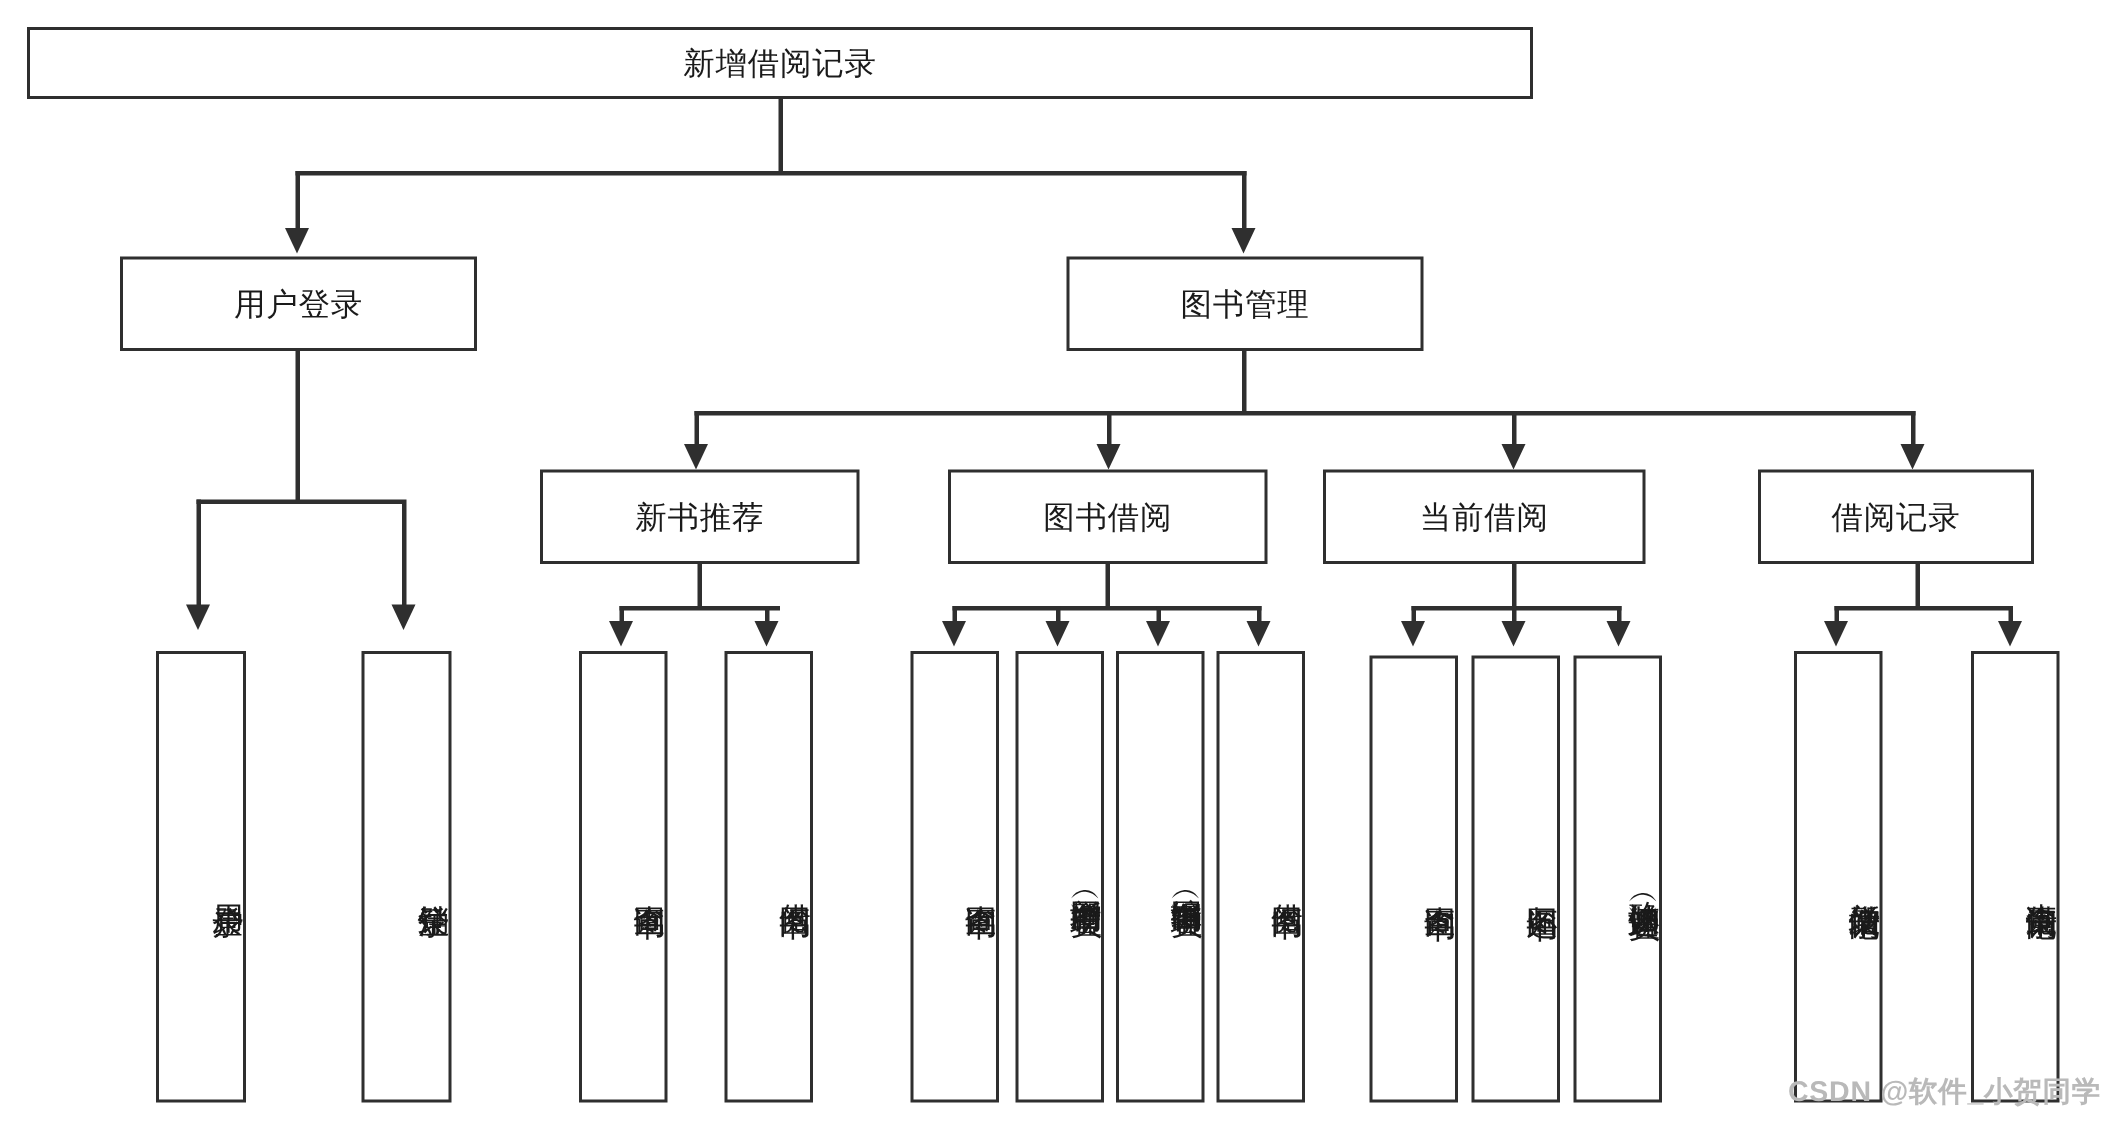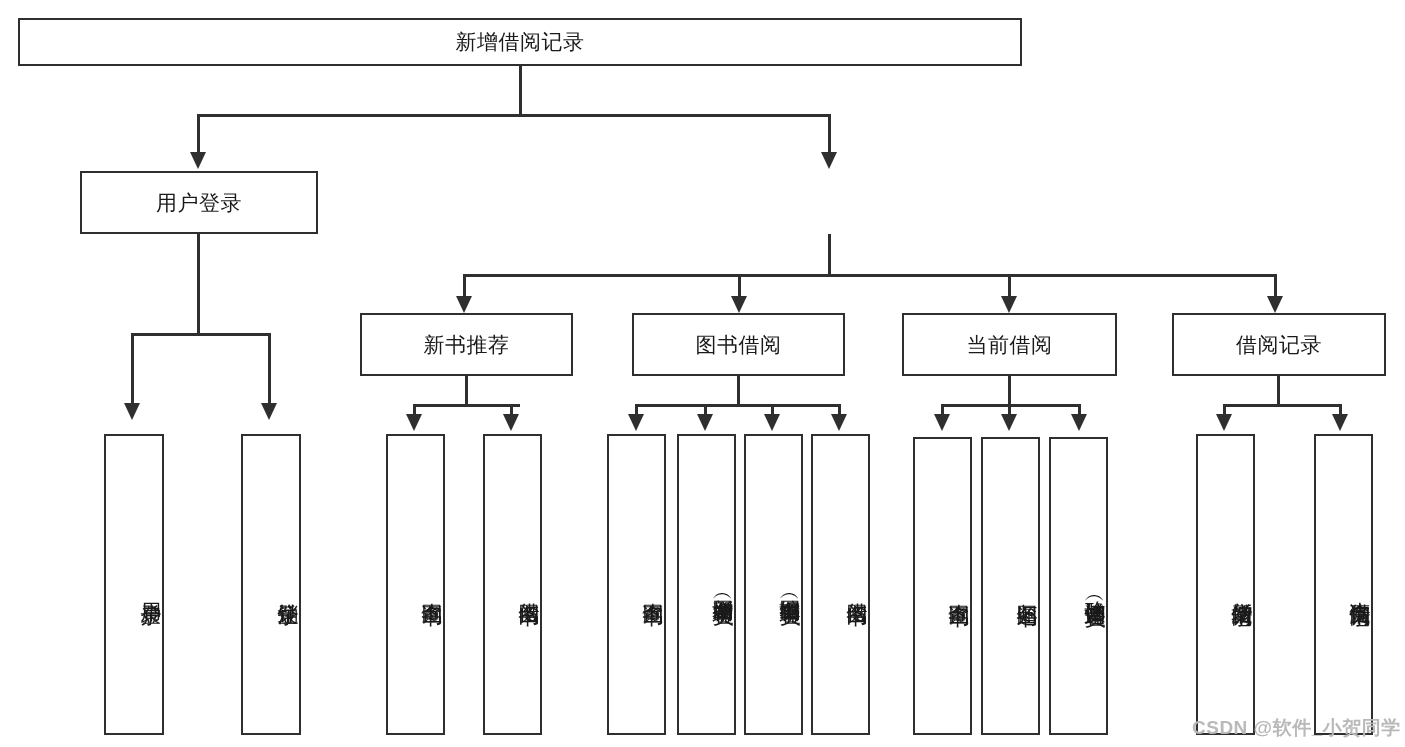--- a/index.html
+++ b/index.html
@@ -95,20 +95,23 @@
   <div class="vline" style="left:197px; top:114px; width:3px; height:40px;"></div>
   <div class="arrow" style="left:190px; top:152px;"></div>
 
   <div class="vline" style="left:828px; top:114px; width:3px; height:40px;"></div>
   <div class="arrow" style="left:821px; top:152px;"></div>
 
   <div class="node horiz" style="left:80px; top:171px; width:238px; height:63px;">
     <span>用户登录</span>
   </div>
 
+  <div class="node horiz" style="left:711px; top:171px; width:238px; height:63px;">
+    <span>图书管理</span>
+  </div>
 
   <div class="vline" style="left:197px; top:234px; width:3px; height:101px;"></div>
   <div class="hline" style="left:131px; top:333px; width:137px; height:3px;"></div>
   <div class="vline" style="left:131px; top:333px; width:3px; height:72px;"></div>
   <div class="arrow" style="left:124px; top:403px;"></div>
   <div class="vline" style="left:268px; top:333px; width:3px; height:72px;"></div>
   <div class="arrow" style="left:261px; top:403px;"></div>
 
   <div class="vline" style="left:828px; top:234px; width:3px; height:42px;"></div>
   <div class="hline" style="left:463px; top:274px; width:814px; height:3px;"></div>
@@ -120,24 +123,24 @@
   <div class="arrow" style="left:1001px; top:296px;"></div>
   <div class="vline" style="left:1274px; top:274px; width:3px; height:24px;"></div>
   <div class="arrow" style="left:1267px; top:296px;"></div>
 
   <div class="node horiz" style="left:360px; top:313px; width:213px; height:63px;">
     <span>新书推荐</span>
   </div>
   <div class="node horiz" style="left:632px; top:313px; width:213px; height:63px;">
     <span>图书借阅</span>
   </div>
-  <div class="node horiz" style="left:902px; top:313px; width:215px; height:63px;">
+  <div class="node horiz" style="left:882px; top:313px; width:215px; height:63px;">
     <span>当前借阅</span>
   </div>
-  <div class="node horiz" style="left:1172px; top:313px; width:214px; height:63px;text-align:right;">
+  <div class="node horiz" style="left:1172px; top:313px; width:184px; height:63px;text-align:right;">
     <span>借阅记录</span>
   </div>
 
   <div class="vline" style="left:465px; top:376px; width:3px; height:30px;"></div>
   <div class="hline" style="left:413px; top:404px; width:107px; height:3px;"></div>
   <div class="vline" style="left:413px; top:404px; width:3px; height:14px;"></div>
   <div class="arrow" style="left:406px; top:414px;"></div>
   <div class="vline" style="left:510px; top:404px; width:3px; height:14px;"></div>
   <div class="arrow" style="left:503px; top:414px;"></div>
 

